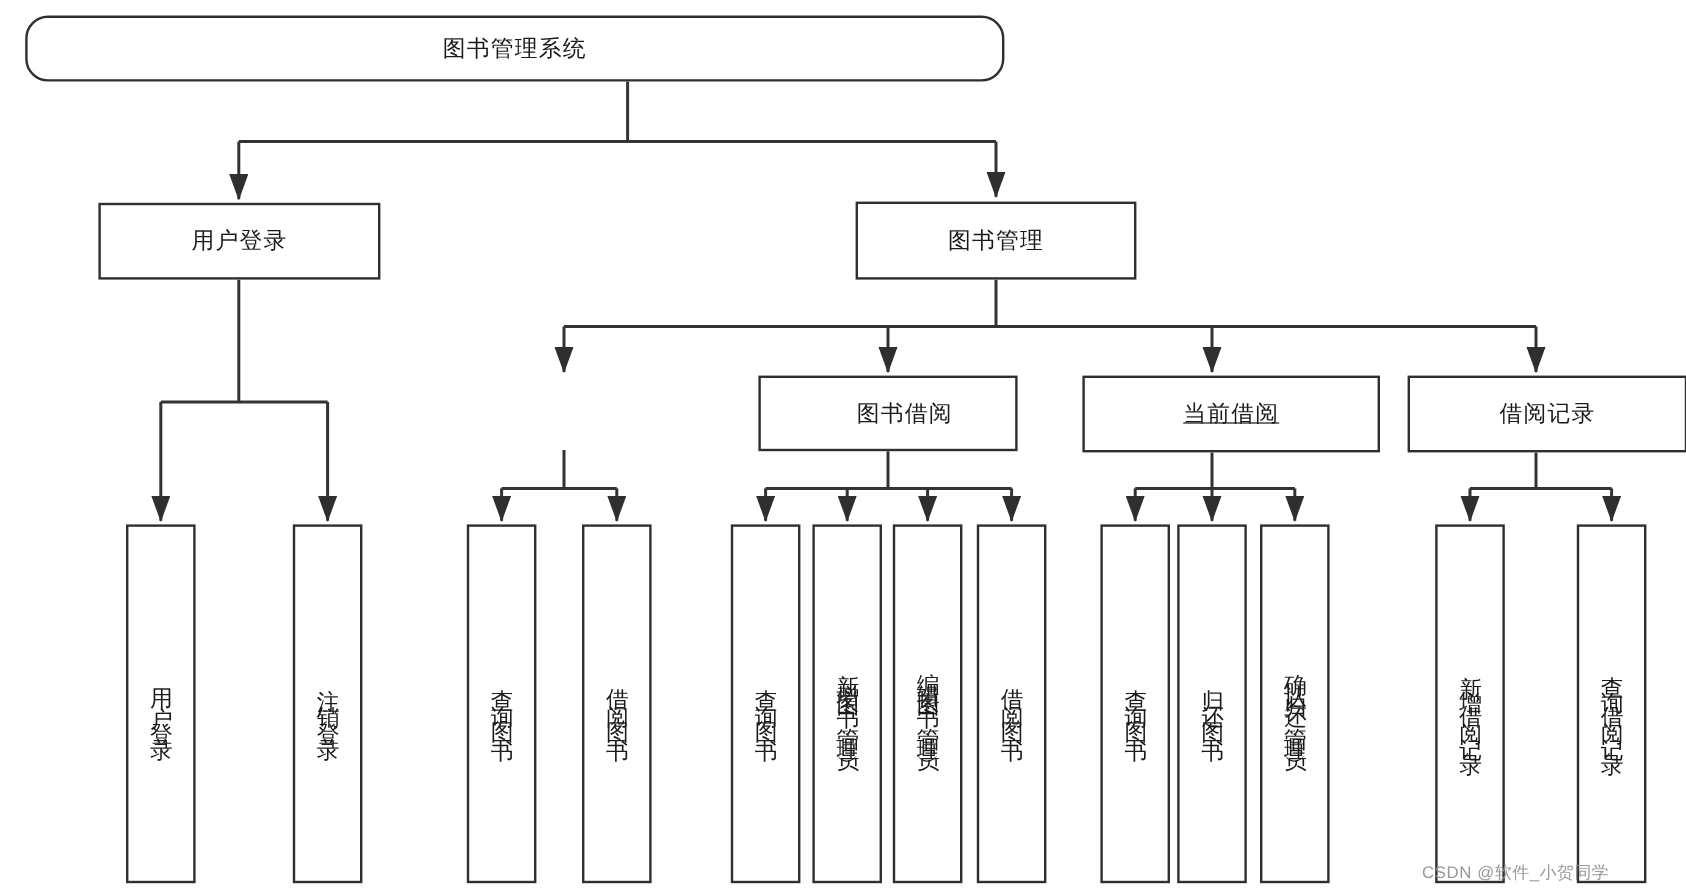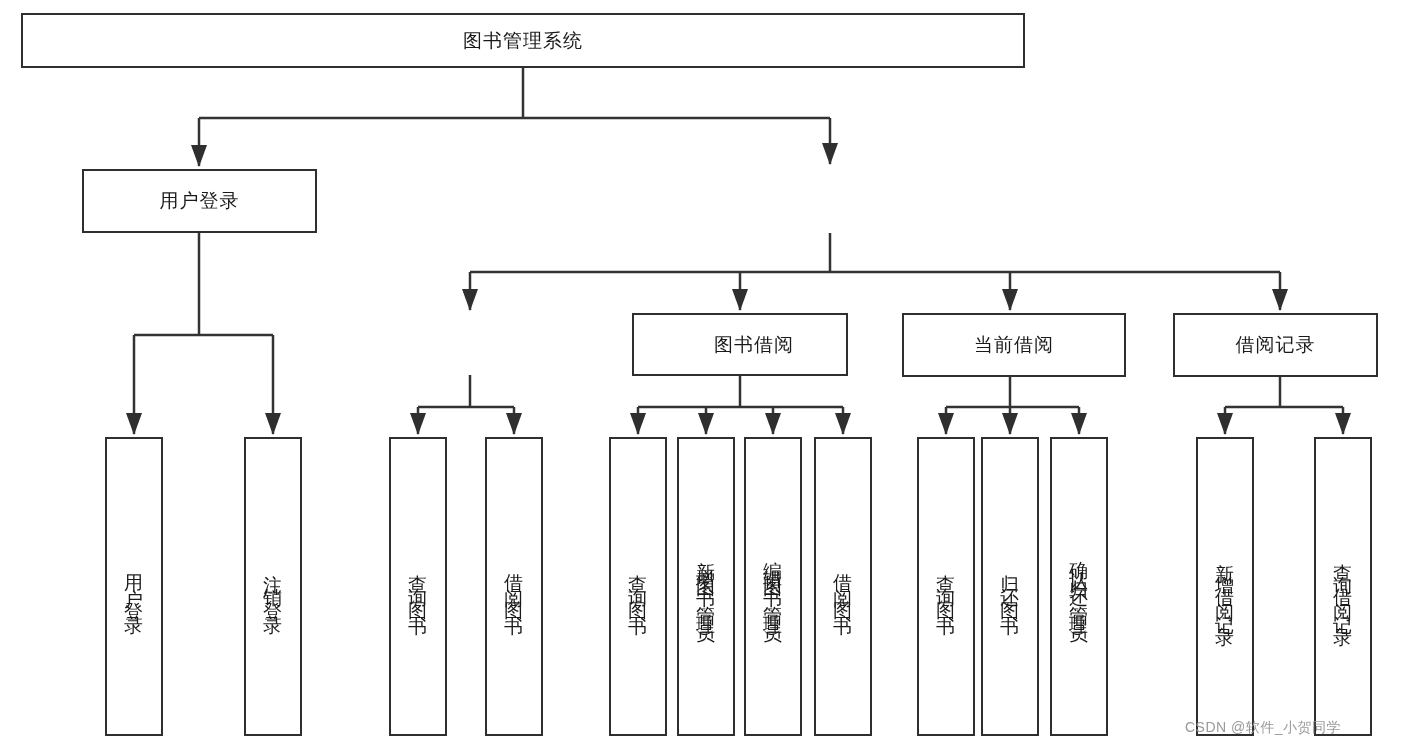--- a/index.html
+++ b/index.html
@@ -19,27 +19,27 @@
     border:2.5px solid #2f2f2f;
     display:flex;
     align-items:center;
     justify-content:center;
     z-index:2;
     font-size:19px;
     letter-spacing:1px;
     white-space:nowrap;
   }
   
-  .b-root   {left:21px;  top:13px;  width:1004px; height:55px;}
+  .b-root   {left:21px;  top:13px;  width:816px; height:55px;border-radius:19px;}
   .b-login  {left:82px;  top:169px; width:235px;  height:64px;}
   .b-mgmt   {left:713px; top:168px; width:234px;  height:65px;}
   .b-new    {left:362px; top:313px; width:215px;  height:62px;}
   .b-borrow {left:632px; top:313px; width:216px;  height:63px;padding-left:28px;}
-  .b-current{left:902px; top:313px; width:224px;  height:64px;}
-  .b-records{left:1173px;top:313px; width:205px;  height:64px;}
+  .b-current{left:902px; top:313px; width:248px;  height:64px;text-decoration:underline;}
+  .b-records{left:1173px;top:313px; width:233px;  height:64px;}
   
   .leaf{top:437px;width:58px;height:299px;}
   .leaf span{
     writing-mode:vertical-rl;
     text-orientation:mixed;
     letter-spacing:14px;
     font-size:19px;
     line-height:1;
   }
   .leaf.long span{letter-spacing:9px;}
@@ -116,20 +116,23 @@
     </g>
   </svg>
 
   <div class="node b-root">
     <span>图书管理系统</span>
   </div>
 
   <div class="node b-login">
     <span>用户登录</span>
   </div>
+  <div class="node b-mgmt">
+    <span>图书管理</span>
+  </div>
 
   <div class="node b-borrow">
     <span>图书借阅</span>
   </div>
   <div class="node b-current">
     <span>当前借阅</span>
   </div>
   <div class="node b-records">
     <span>借阅记录</span>
   </div>

